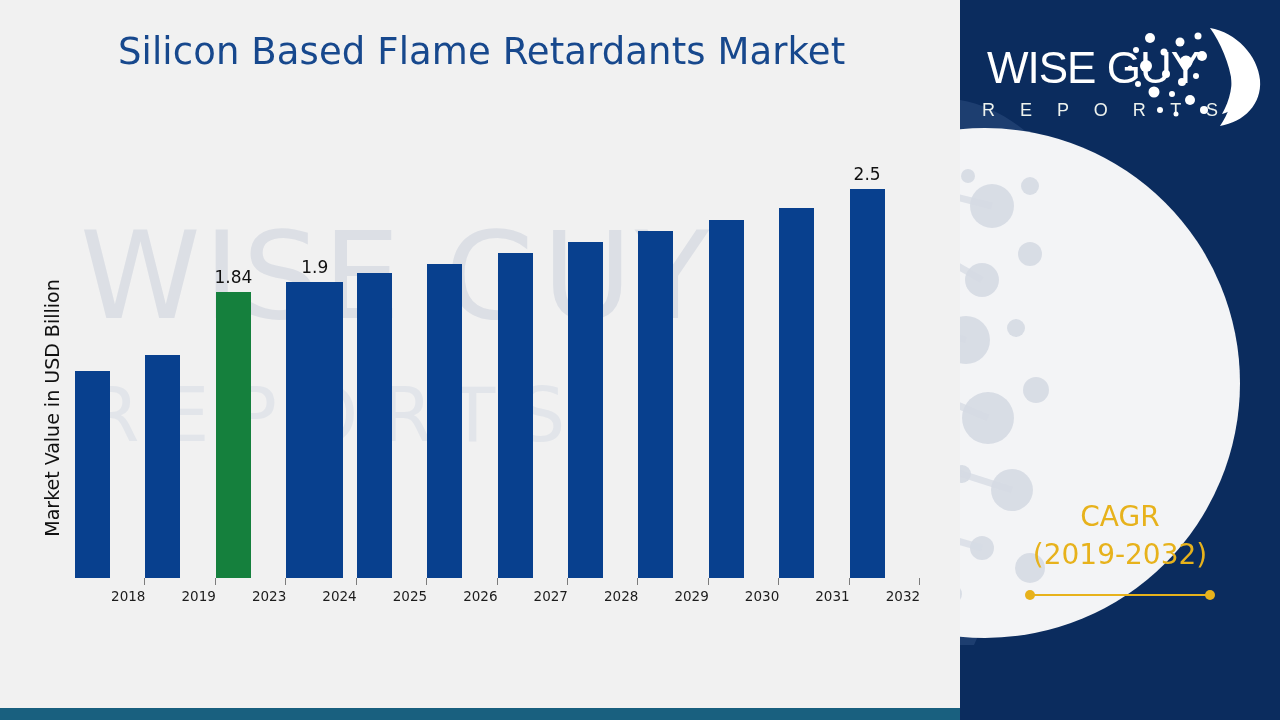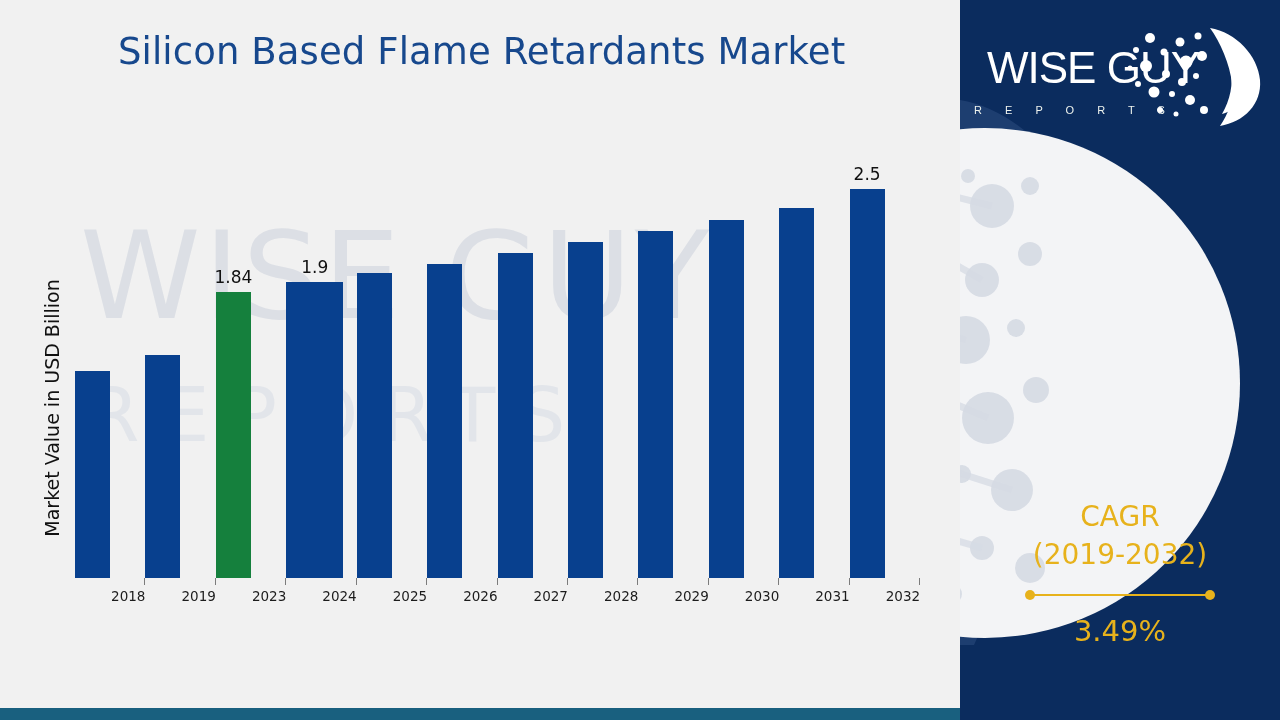--- a/index.html
+++ b/index.html
@@ -81,22 +81,22 @@
 
   
   .logo{position:absolute;left:14px;top:22px;width:296px;height:108px;}
   .logo-word{
     position:absolute;left:13px;top:24px;
     font-size:44px;line-height:44px;color:#ffffff;font-weight:400;
     letter-spacing:-1px;white-space:nowrap;
     font-family:"Liberation Sans","DejaVu Sans",sans-serif;
   }
   .logo-sub{
-    position:absolute;left:0;top:80px;
-    font-size:11px;line-height:16px;color:#eef3ee;font-weight:400;
+    position:absolute;left:8px;top:80px;
+    font-size:18px;line-height:16px;color:#eef3ee;font-weight:400;
     letter-spacing:10px;white-space:nowrap;
     font-family:"Liberation Sans","DejaVu Sans",sans-serif;
   }
   .logo-dots{position:absolute;left:150px;top:0px;width:146px;height:108px;}
 
   
   .cagr{position:absolute;left:0;top:498px;width:320px;text-align:center;}
   .cagr-title{font-size:28px;line-height:38px;color:#e7b21c;}
   .cagr-rule{position:relative;margin:16px auto 0 auto;width:190px;height:10px;}
   .cagr-rule .line{position:absolute;left:5px;right:5px;top:4px;height:2px;background:#e7b21c;}
@@ -306,16 +306,15 @@
     </div>
 
     <div class="cagr">
       <div class="cagr-title">CAGR</div>
       <div class="cagr-title">(2019-2032)</div>
       <div class="cagr-rule">
         <span class="dot l"></span>
         <span class="line"></span>
         <span class="dot r"></span>
       </div>
-      <div class="cagr-value">3.49%</div>
     </div>
   </div>
 </div>
 
 </body></html>

